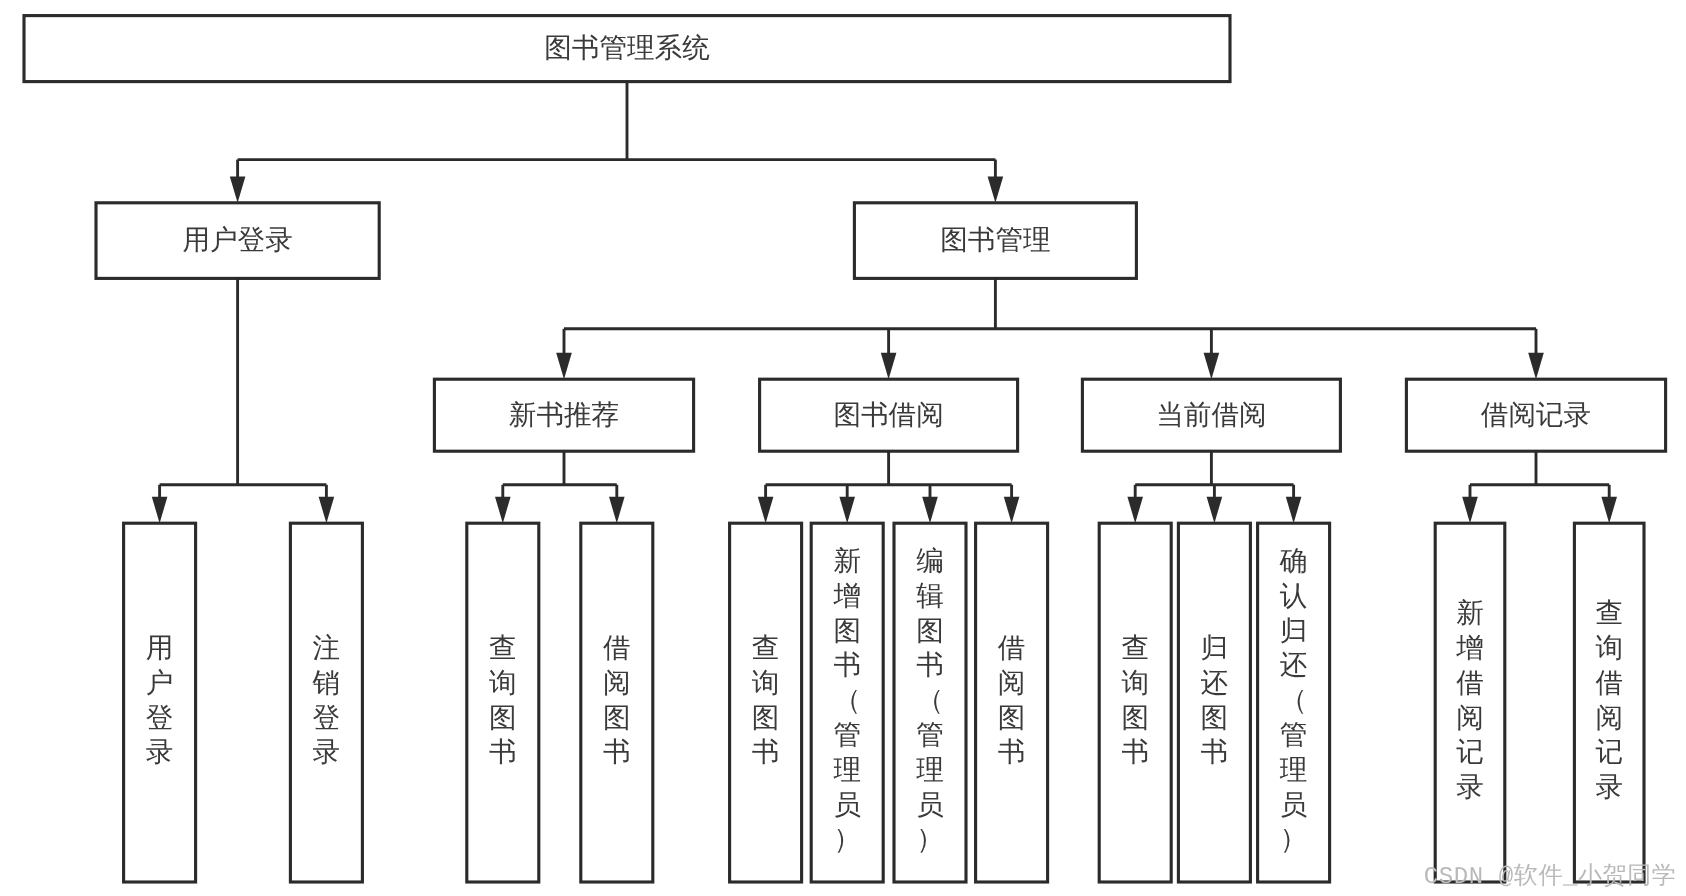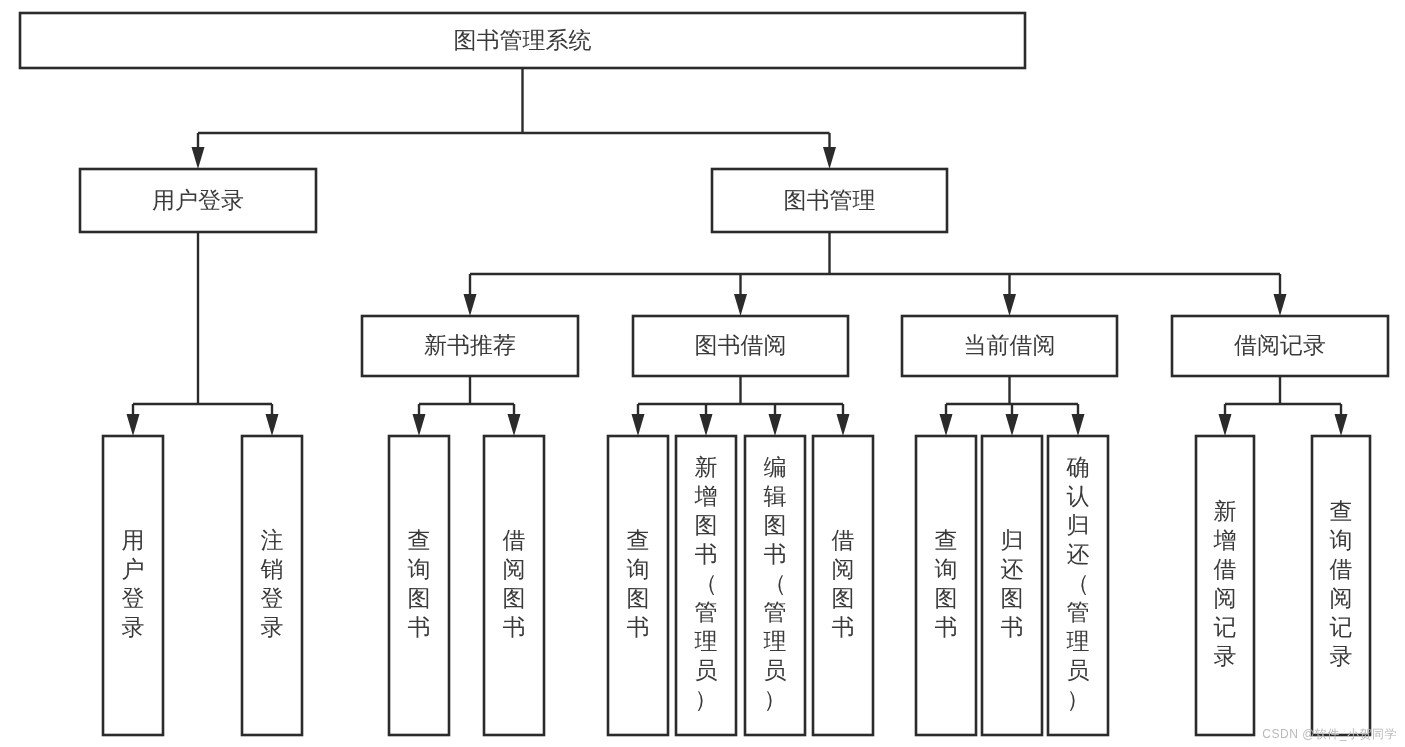--- a/index.html
+++ b/index.html
@@ -55,22 +55,22 @@
     fill: #3a3a3a;
     font-family: "Liberation Sans", "DejaVu Sans", sans-serif;
     font-size: 23px;
     font-weight: 400;
     text-anchor: middle;
   }
   .watermark-text {
     position: absolute;
     right: 8px;
     bottom: 4px;
-    font-family: Liberation Sans, sans-serif;
-    font-size: 12px;
+    font-family: Liberation Mono, monospace;
+    font-size: 20px;
     color: #b9b9b9;
     white-space: nowrap;
     letter-spacing: 0.5px;
     user-select: none;
   }
 </style>
 </head>
 <body>
 
 <div id="diagram-root">

